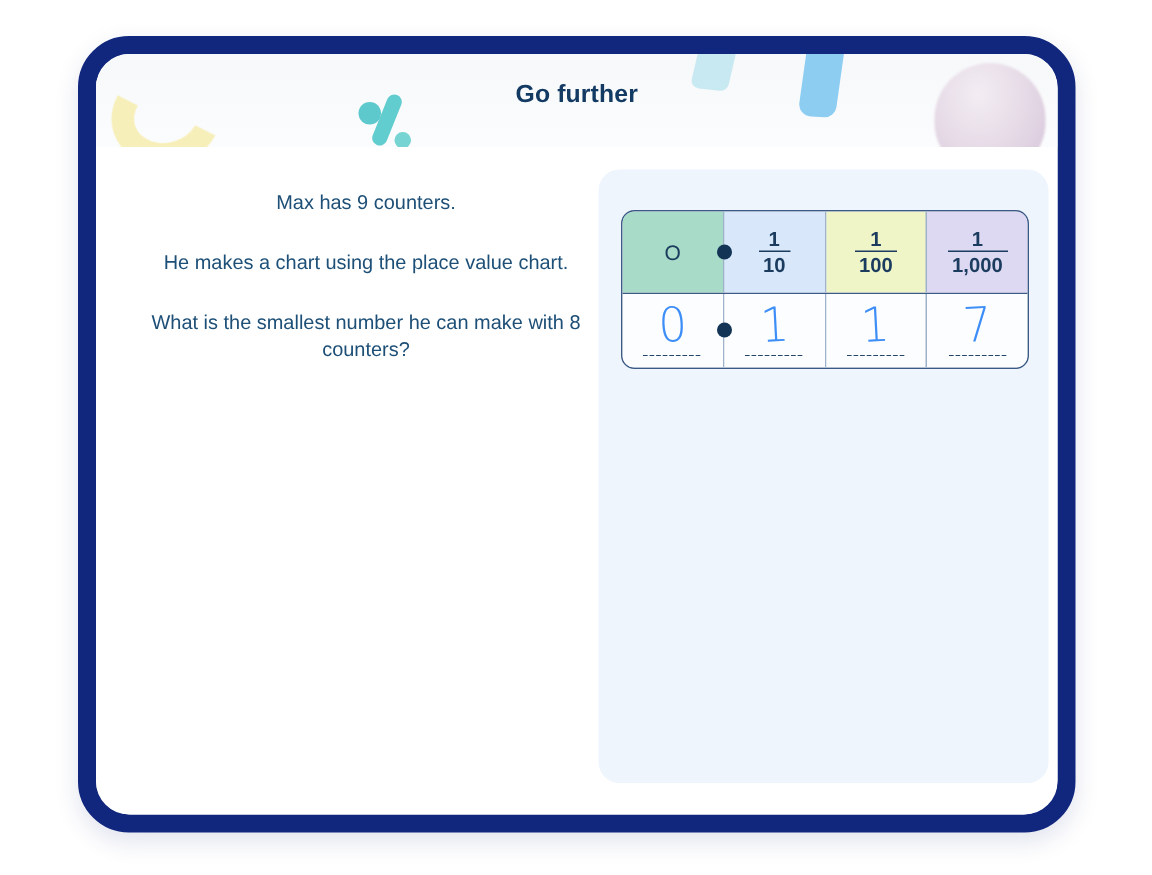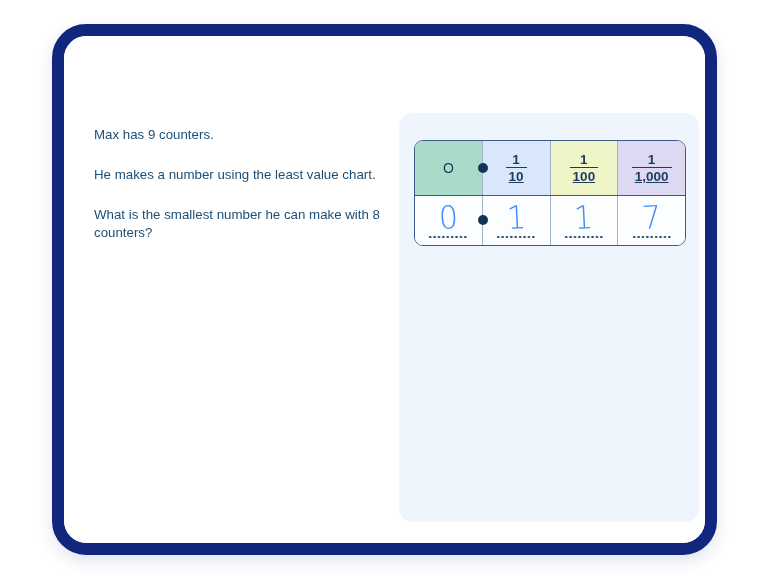--- a/index.html
+++ b/index.html
@@ -128,20 +128,21 @@
     left: 30px;
     top: 90px;
     width: 300px;
   }
   .q-line {
     font-size: 13.3px;
     line-height: 1.35;
     color: #1d4f77;
     margin-bottom: 22px;
     font-weight: 500;
+    text-align: center;
   }
   .q-line:last-child { margin-bottom: 0; }
 
   
   .work-panel {
     position: absolute;
     left: 335px;
     top: 77px;
     width: 300px;
     height: 409px;
@@ -191,21 +192,20 @@
     color: #1b3c5e;
     font-size: 13.5px;
     line-height: 1.12;
     font-weight: 600;
   }
   .fraction .num { display: block; padding: 0 3px; }
   .fraction .den {
     display: block;
     padding: 1px 3px 0 3px;
     border-top: 1.6px solid #1b3c5e;
-    text-decoration: underline;
   }
 
   
   .dp-dot {
     position: absolute;
     width: 10px; height: 10px;
     border-radius: 50%;
     background: #133455;
     z-index: 4;
   }
@@ -235,24 +235,34 @@
   }
 </style>
 </head>
 <body>
 
 <div id="stage">
 
   <div class="slide-frame">
     <div class="slide-card">
 
+      <div class="header-band">
+        <div class="deco deco-crescent"></div>
+        <div class="deco deco-pct-circle"></div>
+        <div class="deco deco-pct-slash"></div>
+        <div class="deco deco-pct-dot"></div>
+        <div class="deco deco-ribbon-a"></div>
+        <div class="deco deco-ribbon-b"></div>
+        <div class="deco deco-dome"></div>
+        <div class="slide-title">Go further</div>
+      </div>
 
       <div class="question-col">
         <div class="q-line">Max has 9 counters.</div>
-        <div class="q-line">He makes a number using the least value chart.</div>
+        <div class="q-line">He makes a chart using the place value chart.</div>
         <div class="q-line">What is the smallest number he can make with 8 counters?</div>
       </div>
 
       <div class="work-panel">
 
         <div class="pv-table">
 
           <div class="pv-row header-row">
             <div class="pv-cell c-ones">
               <span class="ones-label">O</span>

